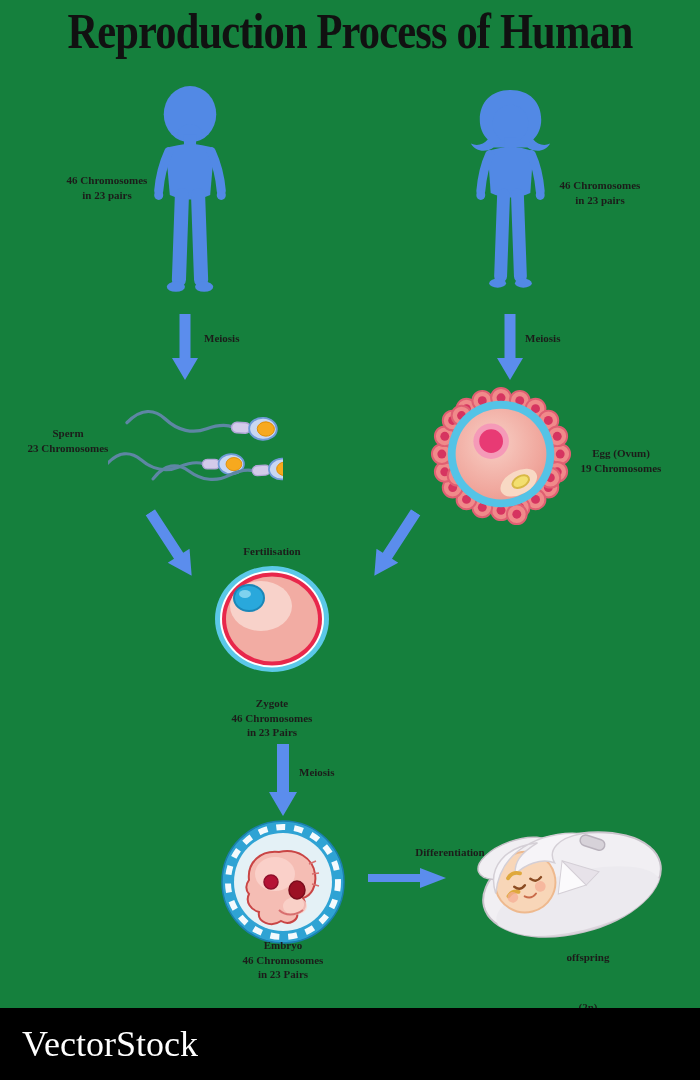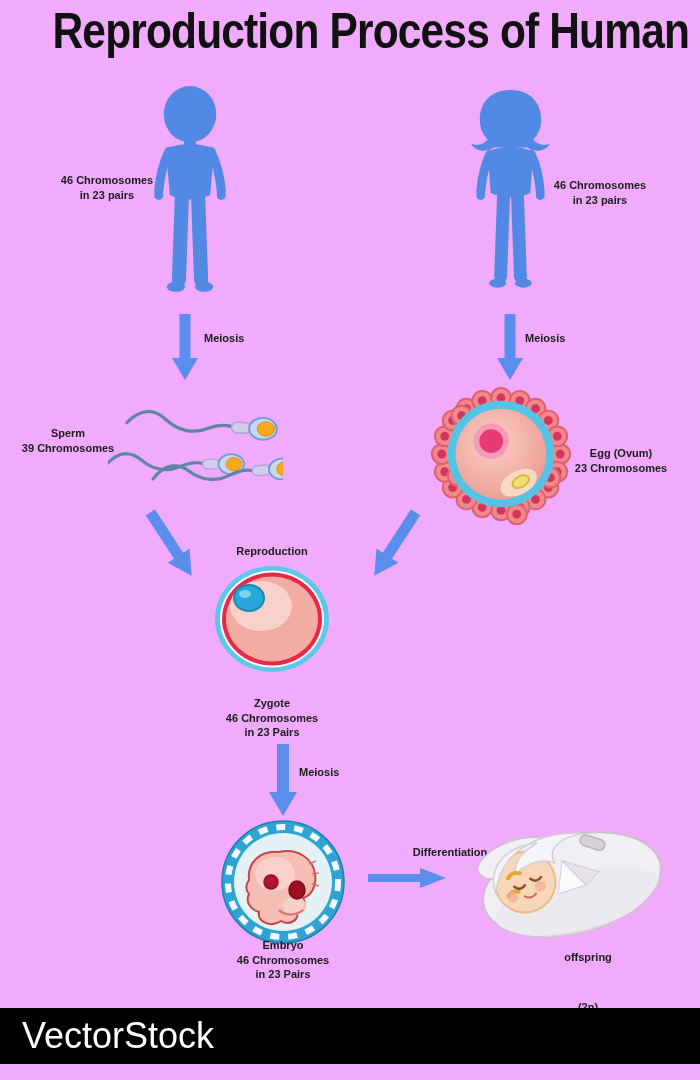--- a/index.html
+++ b/index.html
@@ -1,28 +1,28 @@
 <!DOCTYPE html>
 <html><head>
 <meta charset="utf-8">
 <style>
   html,body{margin:0;padding:0;background:#ffffff;}
-  .stage{position:relative;width:700px;height:1080px;background:#f0abfc;overflow:hidden;
-         font-family:Liberation Sans, sans-serif;color:#1c1c1a;}
+  .stage{position:relative;width:700px;height:1080px;background:#15803d;overflow:hidden;
+         font-family:Liberation Serif, serif;color:#1c1c1a;}
   .title{position:absolute;top:2px;left:0;width:700px;text-align:center;
          font-size:50px;font-weight:bold;letter-spacing:-1px;color:#111;
          transform:scaleX(.85);transform-origin:50% 0;white-space:nowrap;}
   .lbl{position:absolute;font-weight:bold;font-size:11px;line-height:1.32;
        color:#1c1c1a;white-space:pre-line;text-align:center;}
   .lbl-left{text-align:center;}
   .fig{position:absolute;}
   .fig svg{display:block;width:100%;height:100%;}
   .rot-l{transform:rotate(-33deg);}
   .rot-r{transform:rotate(33deg);}
-  .footer{position:absolute;left:0;top:1008px;width:700px;height:56px;background:#000;
+  .footer{position:absolute;left:0;top:1008px;width:700px;height:72px;background:#000;
           display:flex;align-items:center;justify-content:space-between;
           padding:8px 22px;box-sizing:border-box;}
   .brand{color:#fff;font-size:36px;letter-spacing:0;}
   .site{color:#fff;font-size:28px;}
 </style>
 </head>
 <body>
 
 <div class="stage">
 
@@ -92,21 +92,21 @@
           <ellipse cx="143" cy="21" rx="14.5" ry="11.5" fill="#c8d7f2" stroke="#6f9ad8" stroke-width="2"></ellipse>
           <ellipse cx="146" cy="21" rx="9" ry="7.5" fill="#f7a91e" stroke="#e08c00" stroke-width="1"></ellipse>
         </g>
       </defs>
       <use href="#sp" transform="translate(18,6) rotate(3 80 20)"></use>
       <use href="#sp" transform="translate(-4,48) scale(0.92)"></use>
       <use href="#sp" transform="translate(44,62) scale(0.95) rotate(-4)"></use>
     </svg>
   </div>
   <div class="lbl" style="left:8px;top:426px;width:120px;">Sperm
-39 Chromosomes</div>
+23 Chromosomes</div>
 
   <div class="fig" style="left:428px;top:382px;width:148px;height:148px;">
     <svg viewBox="0 0 150 150">
       <defs>
         <g id="cell">
           <circle r="10" fill="#f08a8a" stroke="#e05f72" stroke-width="2"></circle>
           <circle r="4.5" fill="#d63460"></circle>
         </g>
         <radialGradient id="eg" cx="42%" cy="38%" r="75%">
           <stop offset="0%" stop-color="#f8cfc5"></stop>
@@ -140,33 +140,33 @@
         <use href="#cell" x="30" y="95"></use>
       <circle cx="74" cy="73" r="54" fill="#54c3e6"></circle>
       <circle cx="74" cy="73" r="46" fill="url(#eg)"></circle>
       <ellipse cx="92" cy="102" rx="20" ry="12" fill="#f8d9c4" transform="rotate(-28 92 102)"></ellipse>
       <ellipse cx="94" cy="101" rx="9" ry="5.5" fill="#f3df6f" stroke="#d8b945" stroke-width="2" transform="rotate(-28 94 101)"></ellipse>
       <circle cx="64" cy="60" r="18" fill="#f59ab8"></circle>
       <circle cx="64" cy="60" r="12" fill="#e83a74"></circle>
     </svg>
   </div>
   <div class="lbl" style="left:560px;top:446px;width:122px;">Egg (Ovum)
-23 Chromosomes</div>
+19 Chromosomes</div>
 
   <div class="fig rot-l" style="left:158px;top:506px;width:26px;height:76px;">
     <svg viewBox="0 0 26 76">
         <polygon points="7.5,0 18.5,0 18.5,52 26,52 13,76 0,52 7.5,52" fill="#5b8ded"></polygon>
       </svg>
   </div>
   <div class="fig rot-r" style="left:382px;top:506px;width:26px;height:76px;">
     <svg viewBox="0 0 26 76">
         <polygon points="7.5,0 18.5,0 18.5,52 26,52 13,76 0,52 7.5,52" fill="#5b8ded"></polygon>
       </svg>
   </div>
-  <div class="lbl" style="left:202px;top:544px;width:140px;">Reproduction</div>
+  <div class="lbl" style="left:202px;top:544px;width:140px;">Fertilisation</div>
 
   <div class="fig" style="left:205px;top:558px;width:135px;height:125px;">
     <svg viewBox="0 0 135 125">
       <ellipse cx="67" cy="61" rx="57" ry="53" fill="#5bc8e8"></ellipse>
       <ellipse cx="67" cy="61" rx="52" ry="48.5" fill="#ffffff"></ellipse>
       <ellipse cx="67" cy="61" rx="50" ry="46.5" fill="#e8274b"></ellipse>
       <ellipse cx="67" cy="61" rx="46" ry="42.5" fill="#f2aca3"></ellipse>
       <ellipse cx="56" cy="48" rx="31" ry="25" fill="#f8d2ca"></ellipse>
       <ellipse cx="44" cy="40" rx="15" ry="13" fill="#29a8dc" stroke="#1b87b8" stroke-width="2"></ellipse>
       <ellipse cx="40" cy="36" rx="6" ry="4" fill="#7fd2ef"></ellipse>

